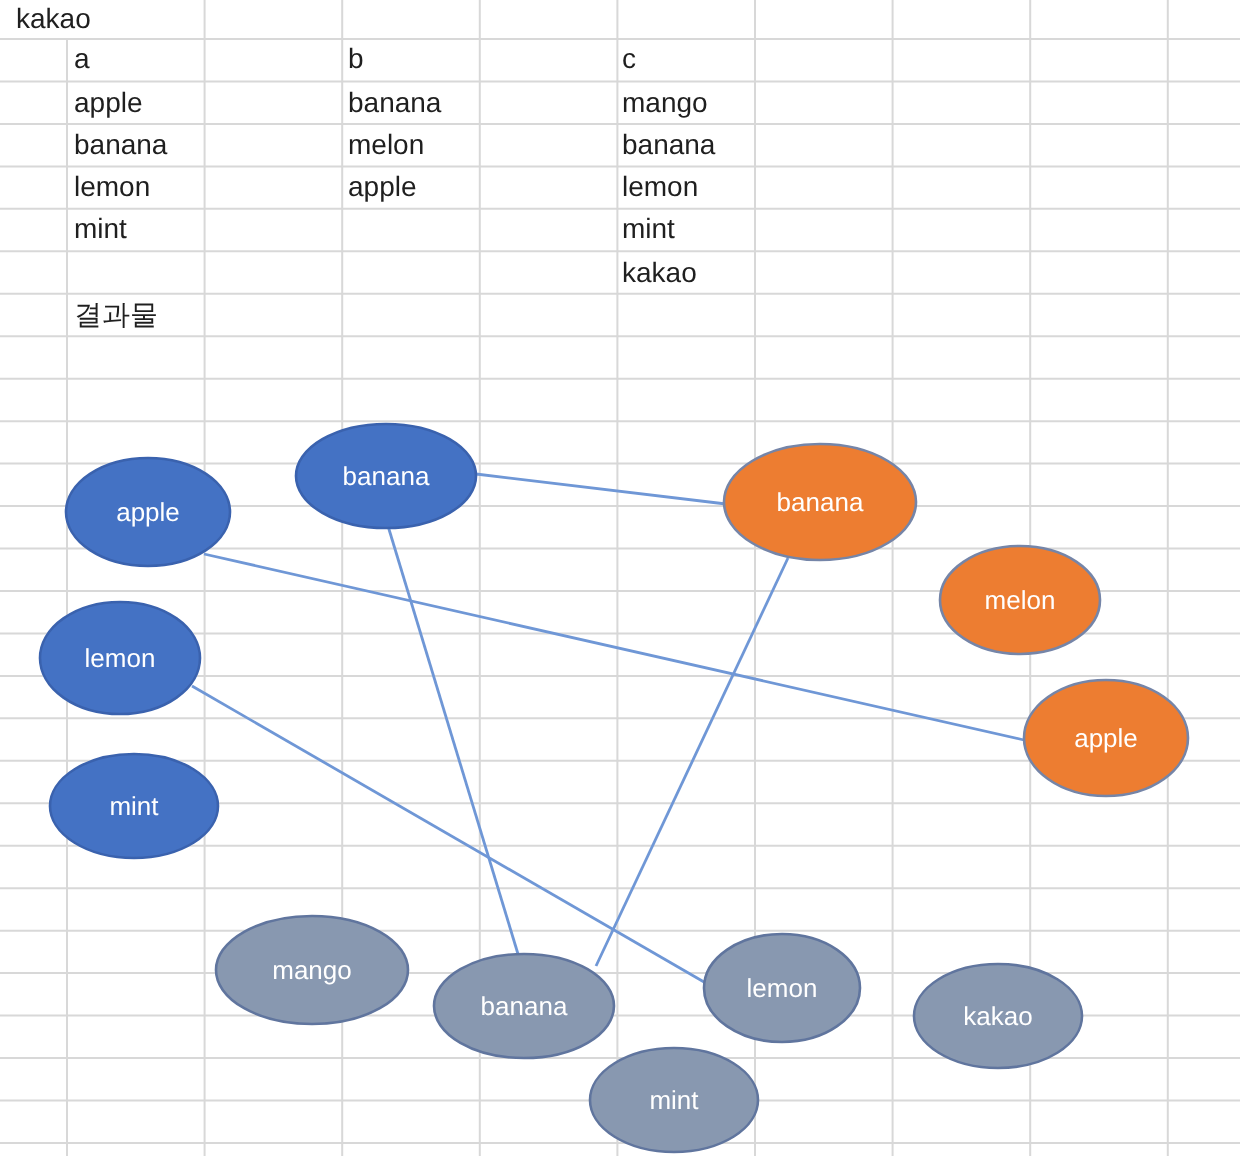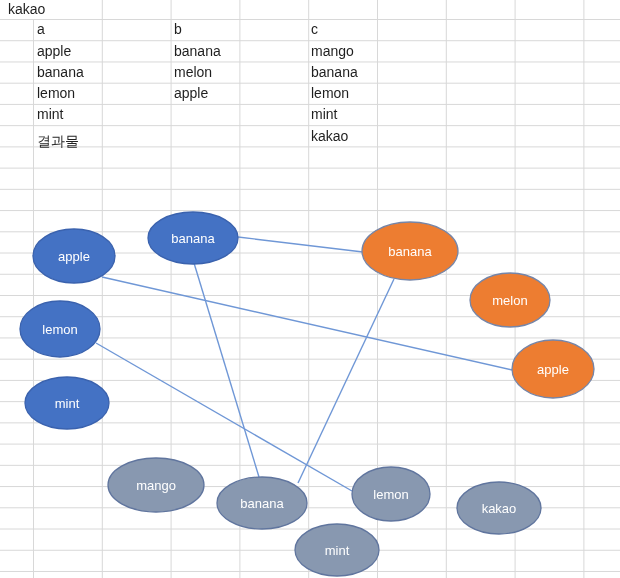--- a/index.html
+++ b/index.html
@@ -12,21 +12,21 @@
   }
   .cell{
     position:absolute;
     height:21px;line-height:21px;
     font-size:14px;color:#1f1f1f;
     white-space:nowrap;
     z-index:2;
   }
   
   .r1{top:-1px;} .r2{top:19px;} .r3{top:41px;} .r4{top:62px;}
-  .r5{top:83px;} .r6{top:104px;} .r7{top:126px;} .r8{top:131px;}
+  .r5{top:83px;} .r6{top:104px;} .r7{top:126px;} .r8{top:147px;}
   
   .c0{left:8px;} .c1{left:37px;} .c2{left:174px;} .c3{left:311px;}
   svg#overlay{position:absolute;left:0;top:0;z-index:1;}
   svg#overlay text{
     font-family:"Liberation Sans", sans-serif;
     font-size:13px;
   }
 </style>
 </head>
 <body>

